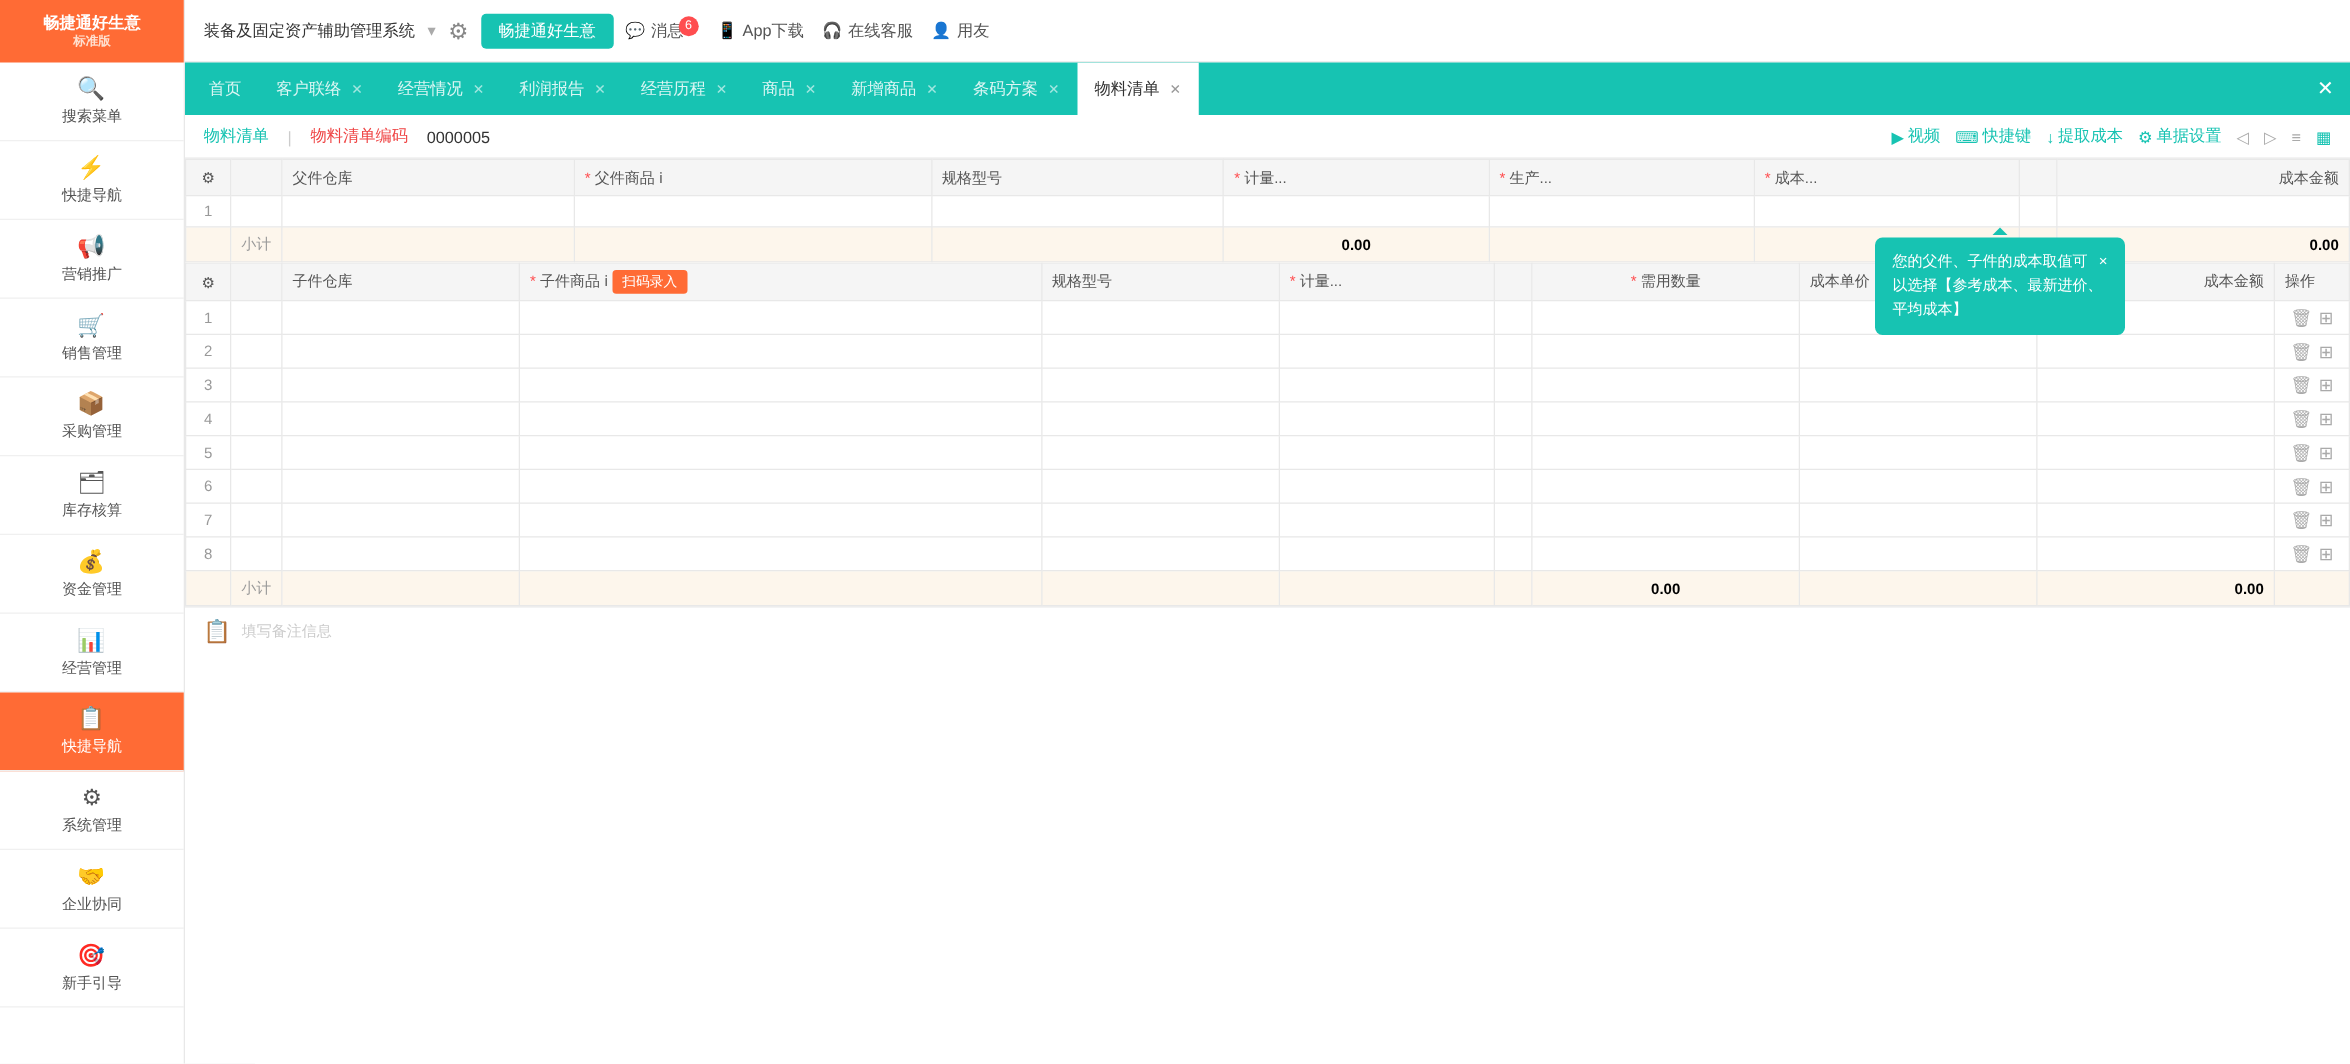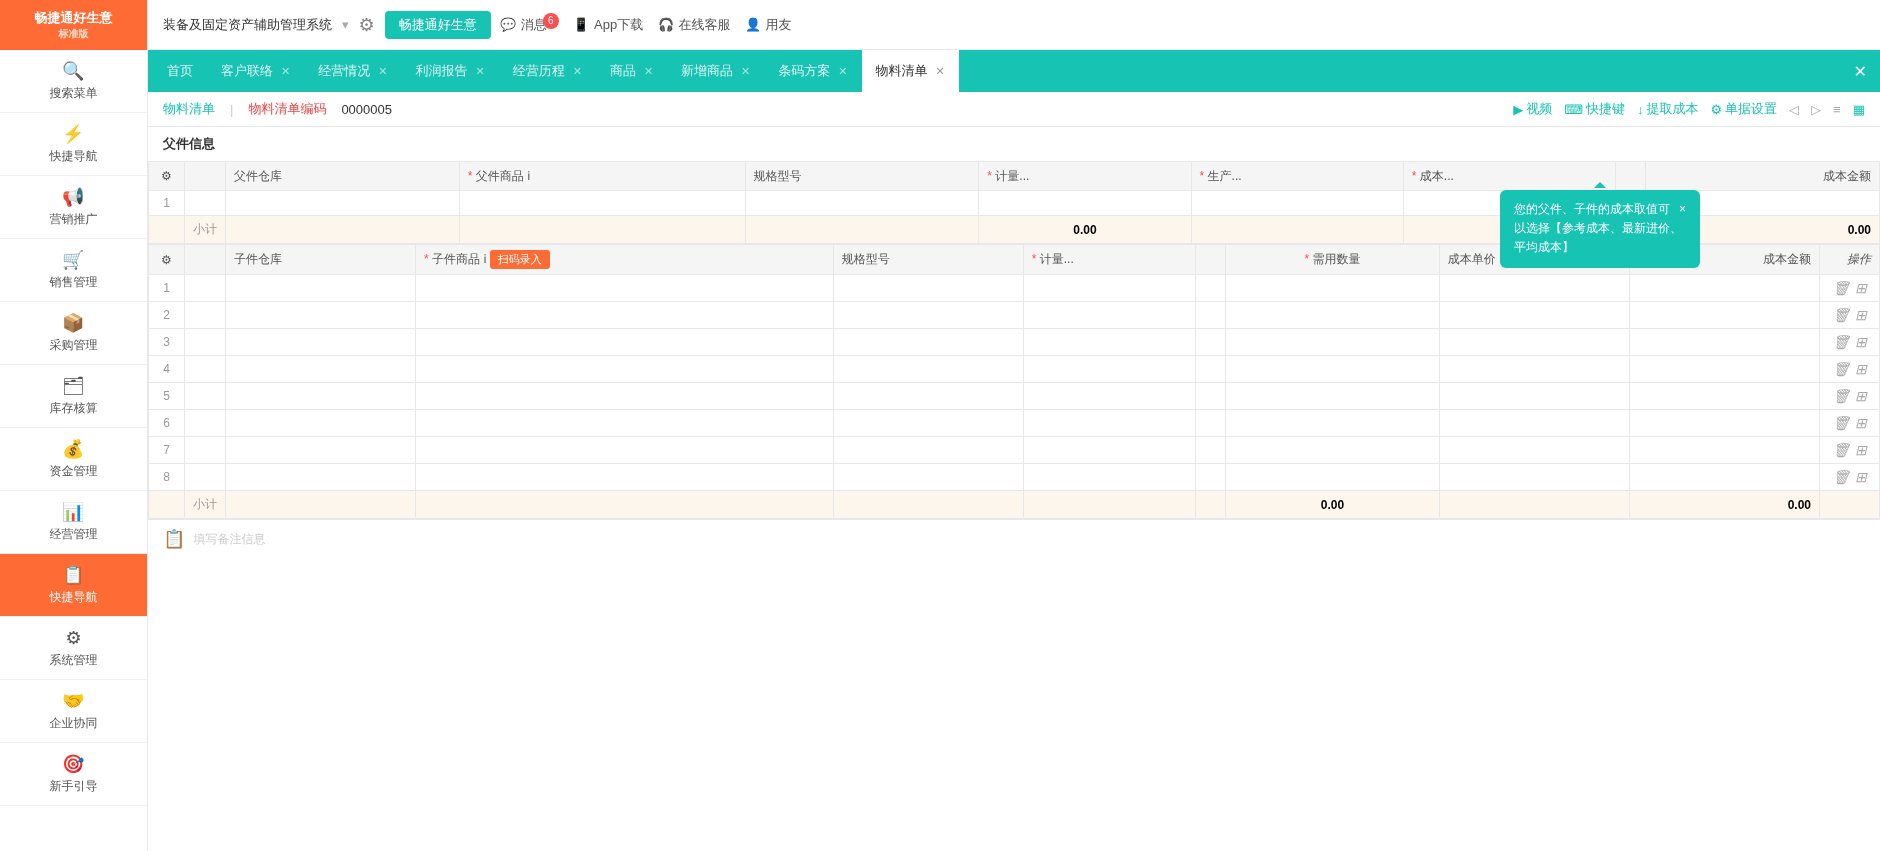--- a/index.html
+++ b/index.html
@@ -181,21 +181,21 @@
       white-space: nowrap;
     }
     .data-table th {
       background: #f5f5f5;
       color: #555;
       font-weight: normal;
     }
     .data-table td { background: #fff; }
     .data-table .subtotal td { background: #fdf6ec; }
     .data-table .required { color: #ff4d4f; }
-    .data-table .col-action { width: 60px; text-align: right; font-style: italic; }
+    .data-table .col-action { width: 60px; text-align: left; }
     .data-table .col-settings { width: 36px; text-align: center; }
 
     .scan-btn {
       background: #ff6b35;
       color: #fff;
       border: none;
       border-radius: 3px;
       padding: 2px 8px;
       font-size: 11px;
       cursor: pointer;
@@ -406,21 +406,20 @@
         <span style="cursor:pointer;color:#aaa;">≡</span>
         <span style="cursor:pointer;color:#17c3b2;">▦</span>
       </div>
     </div>
 
     <div class="tooltip-box">
       <span class="tooltip-close">×</span>
       <span>您的父件、子件的成本取值可以选择【参考成本、最新进价、平均成本】</span>
     </div>
 
-    <div class="section-title">父件信息</div>
     <div style="padding: 0 0 0 0; overflow-x:auto;">
       <table class="data-table">
         <thead>
           <tr>
             <th class="col-settings">⚙</th>
             <th style="width:40px;"></th>
             <th>父件仓库</th>
             <th><span class="required">*</span> 父件商品 ℹ</th>
             <th>规格型号</th>
             <th><span class="required">*</span> 计量...</th>

